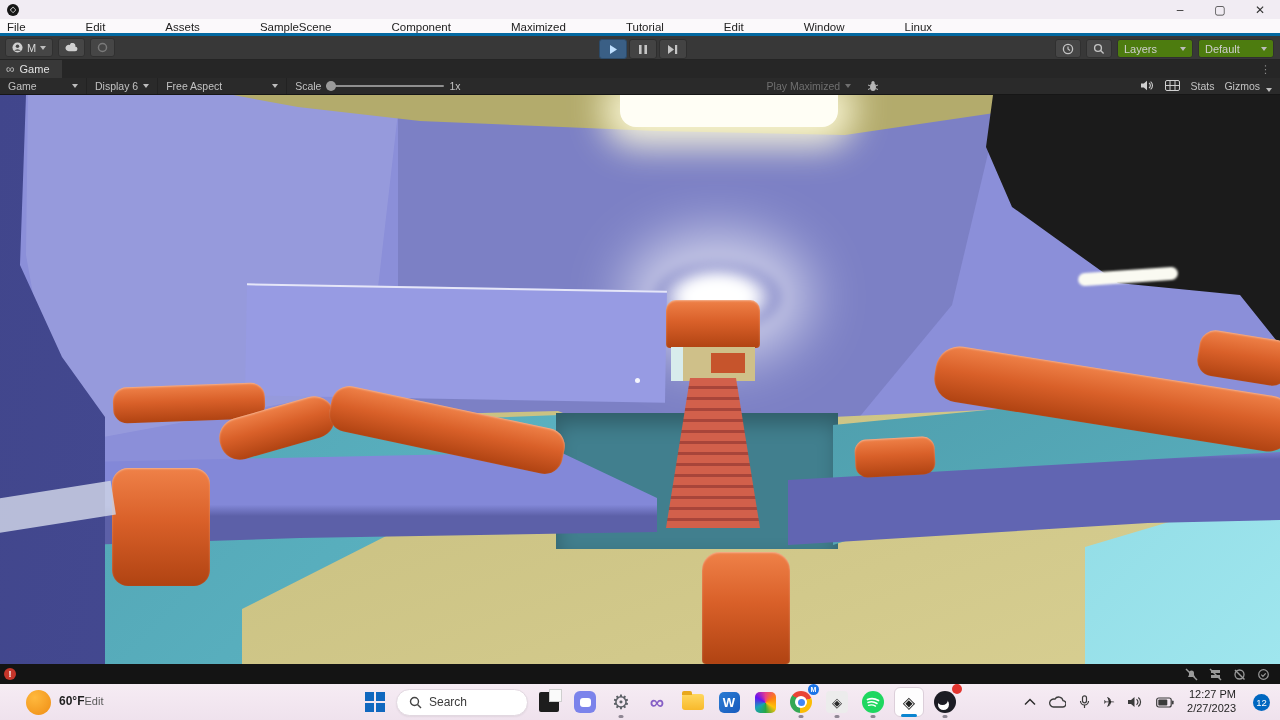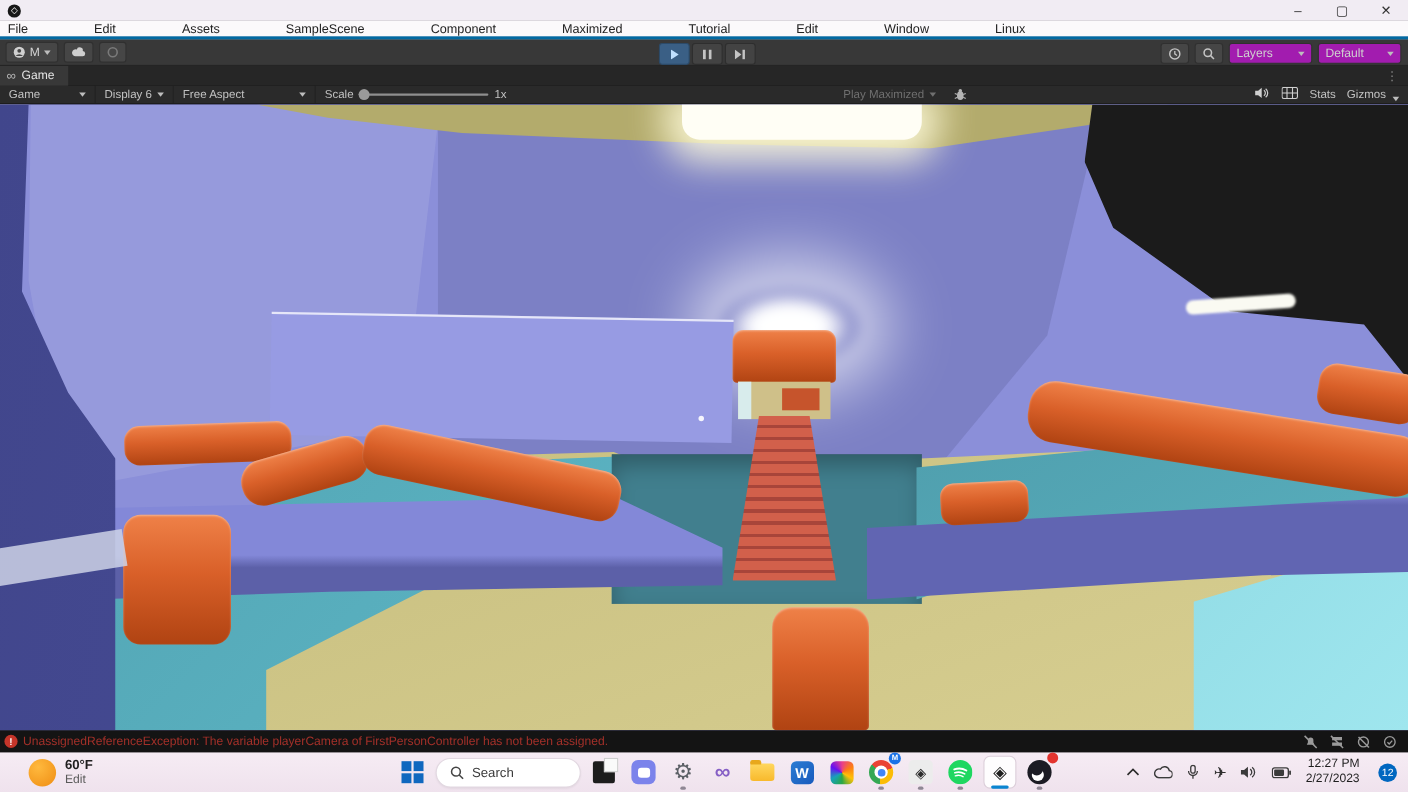--- a/index.html
+++ b/index.html
@@ -28,21 +28,21 @@
   .tbtn{background:#464646;border:1px solid #303030;border-radius:3px;height:17px;display:flex;
     align-items:center;padding:0 6px;margin-left:5px;gap:4px;}
   .tbtn svg{display:block;}
   .caret{width:0;height:0;border-left:3.5px solid transparent;border-right:3.5px solid transparent;
     border-top:4px solid #bdbdbd;display:inline-block;}
   .playgrp{position:absolute;left:599px;top:3px;display:flex;gap:2px;}
   .pbtn{width:26px;height:18px;background:#434343;border:1px solid #2e2e2e;border-radius:3px;
     display:flex;align-items:center;justify-content:center;}
   .pbtn.active{background:#3a5f85;border-color:#2c4a68;}
   .tright{position:absolute;right:6px;top:3px;display:flex;gap:5px;align-items:center;}
-  .ddl{background:#a21caf;border:1px solid #303030;border-radius:3px;height:17px;width:62px;
+  .ddl{background:#4d7c0f;border:1px solid #303030;border-radius:3px;height:17px;width:62px;
     display:flex;align-items:center;padding:0 6px;justify-content:space-between;color:#cfcfcf;}
 
   
   .tabrow{position:absolute;left:0;top:60px;width:1280px;height:18px;background:#262626;
     display:flex;align-items:center;}
   .tab{height:18px;background:#383838;display:flex;align-items:center;gap:5px;color:#e3e3e3;
     font-size:11px;padding:0 12px 0 6px;}
   .tab .gicon{color:#b9b9b9;font-size:12px;line-height:10px;}
   .tabmore{margin-left:auto;color:#8a8a8a;font-size:11px;padding:0 8px;letter-spacing:1px;}
 
@@ -133,21 +133,21 @@
   .erricon{width:12px;height:12px;border-radius:50%;background:#c5352a;color:#fff;font-size:9px;
     font-weight:bold;display:flex;align-items:center;justify-content:center;margin:0 5px 0 4px;flex:0 0 auto;}
   .stright{margin-left:auto;display:flex;gap:11px;padding-right:10px;align-items:center;}
   .stright svg{display:block;}
 
   
   .taskbar{position:absolute;left:0;top:684px;width:1280px;height:36px;
     background:linear-gradient(180deg,#f6ecf4,#efe2ed);display:flex;align-items:center;}
   .weather{display:flex;align-items:center;gap:8px;padding-left:26px;width:180px;}
   .sun{width:25px;height:25px;border-radius:50%;background:radial-gradient(circle at 35% 30%,#ffb93e,#ef8d13);}
-  .wtxt{display:flex;flex-direction:column;line-height:1.15;}
+  .wtxt{display:flex;flex-direction:row;line-height:1.15;}
   .wtemp{font-size:12px;font-weight:bold;color:#1f1f1f;}
   .wcond{font-size:11px;color:#5a5a5a;}
   .centerdock{position:absolute;left:360px;top:0;height:36px;display:flex;align-items:center;gap:6px;}
   .start{width:30px;height:30px;display:flex;align-items:center;justify-content:center;border-radius:5px;}
   .start .sq{display:grid;grid-template-columns:9px 9px;grid-template-rows:9px 9px;gap:1.5px;}
   .start .sq i{background:#1068bf;display:block;}
   .searchpill{height:27px;width:132px;background:#fff;border:1px solid #e2d8e1;border-radius:14px;
     display:flex;align-items:center;gap:7px;padding-left:12px;box-sizing:border-box;
     font-size:12px;color:#3a3a3a;box-shadow:0 1px 2px rgba(0,0,0,.06);}
   .app{width:30px;height:30px;border-radius:6px;display:flex;align-items:center;justify-content:center;position:relative;}
@@ -376,21 +376,20 @@
     <div class="abs ob r2 grid-o"></div>
     <div class="abs ob b1 grid-o"></div>
     <div class="abs ob bl grid-o"></div>
     <div class="pc s-navy"></div>
     <div class="abs s-stripe"></div>
     <div class="abs s-dot"></div>
   </div>
 
   <div class="statusbar">
     <span class="erricon">!</span>
-    <span>UnassignedReferenceException: The variable playerCamera of FirstPersonController has not been assigned.</span>
     <span class="stright">
       <svg width="13" height="13" viewBox="0 0 13 13">
         <path d="M3 9 h7 L9 7 V5 a2.5 2.5 0 0 0-5 0 v2z" fill="#9a9a9a"></path>
         <line x1="1" y1="1" x2="12" y2="12" stroke="#9a9a9a" stroke-width="1.4"></line>
         </svg>
       <svg width="13" height="13" viewBox="0 0 13 13">
         <rect x="2" y="2" width="9" height="3" fill="#9a9a9a"></rect>
           <rect x="2" y="7" width="9" height="3" fill="#9a9a9a"></rect>
         <line x1="1" y1="1" x2="12" y2="12" stroke="#9a9a9a" stroke-width="1.4"></line>
         </svg>

